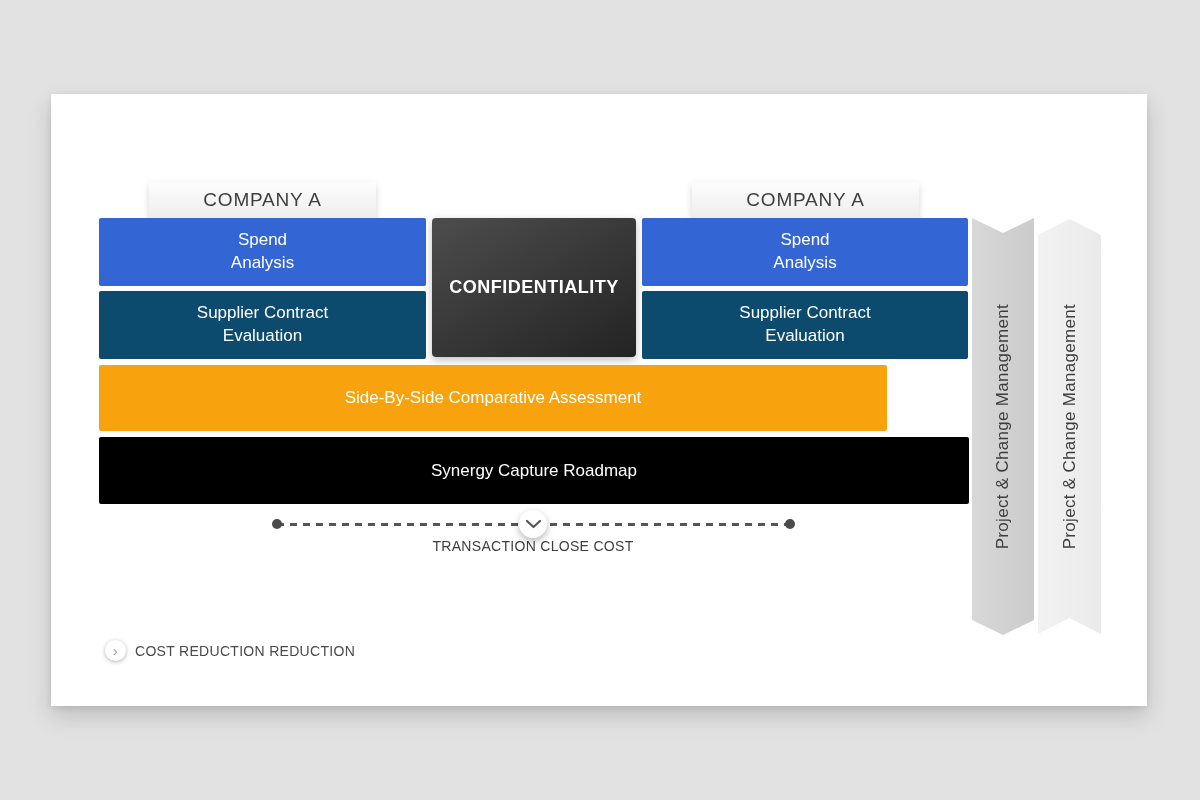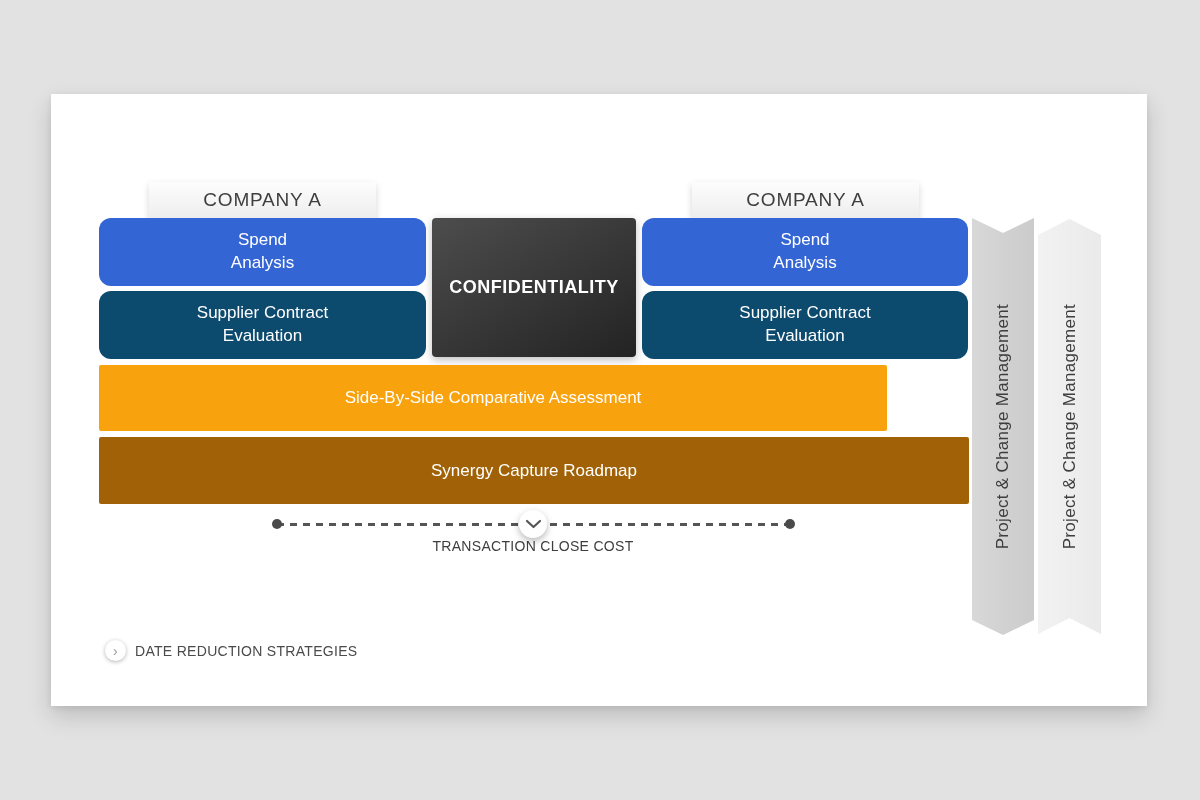--- a/index.html
+++ b/index.html
@@ -26,40 +26,40 @@
     display:flex; justify-content:center; align-items:flex-start;
   }
   .tab span { line-height:36px; font-size:19px; letter-spacing:0.8px; color:#3e3e3e; }
   .tab-left  { left:98px; }
   .tab-right { left:641px; }
 
   .box, .bar {
     position:absolute; z-index:2; color:#fff;
     display:flex; align-items:center; justify-content:center; text-align:center;
   }
-  .box { border-radius:12px; }
+  .box { border-radius:2px; }
   .box-label { font-size:17px; line-height:1.35; white-space:pre-line; }
   .bar span { font-size:17px; }
 
   .blue   { background:#3365d4; }
   .lblue  { background:#0c4a6e; }
   .b-left  { left:48px;  top:124px; width:327px; height:68px; }
   .b-right { left:591px; top:124px; width:326px; height:68px; }
   .lb-left  { left:48px;  top:197px; width:327px; height:68px; }
   .lb-right { left:591px; top:197px; width:326px; height:68px; }
 
   .dark {
     left:381px; top:124px; width:204px; height:139px;
     background:linear-gradient(150deg,#4d4d4d,#232323);
     border-radius:4px; box-shadow:0 3px 8px rgba(0,0,0,.25);
   }
   .dark span { font-weight:bold; font-size:18px; letter-spacing:0.5px; }
 
   .orange { left:48px; top:271px; width:788px; height:66px; background:#f8a20d; border-radius:2px; }
-  .purple { left:48px; top:343px; width:870px; height:67px; background:#a16207; border-radius:2px; }
+  .purple { left:48px; top:343px; width:870px; height:67px; background:#000000; border-radius:2px; }
   .pink   { left:48px; top:471px; width:870px; height:68px; background:#f2106e; border-radius:2px; }
 
   .dash-line {
     position:absolute; left:226px; top:429px; width:514px; height:3px;
     background:repeating-linear-gradient(90deg,#555 0 7px,transparent 7px 13px);
   }
   .dot { position:absolute; top:425px; width:10px; height:10px; border-radius:50%; background:#4a4a4a; }
   .dot-left  { left:221px; }
   .dot-right { left:734px; }
   .marker-circle {
@@ -154,21 +154,21 @@
         <polyline points="2,2 8.5,8 15,2" fill="none" stroke="#555555" stroke-width="2.2" stroke-linecap="round" stroke-linejoin="round"></polyline>
       </svg>
     </div>
     <div class="tcd-label">TRANSACTION CLOSE COST</div>
 
 
     <div class="foot-item foot-left">
       <span class="mini-circle">
         <span>›</span>
       </span>
-      <span>DATE REDUCTION STRATEGIES</span>
+      <span>COST REDUCTION REDUCTION</span>
     </div>
 
     <div class="ribbon ribbon-1">
       <span class="ribbon-text">Project &amp; Change Management</span>
     </div>
     <div class="ribbon ribbon-2">
       <span class="ribbon-text">Project &amp; Change Management</span>
     </div>
 
   </div>

